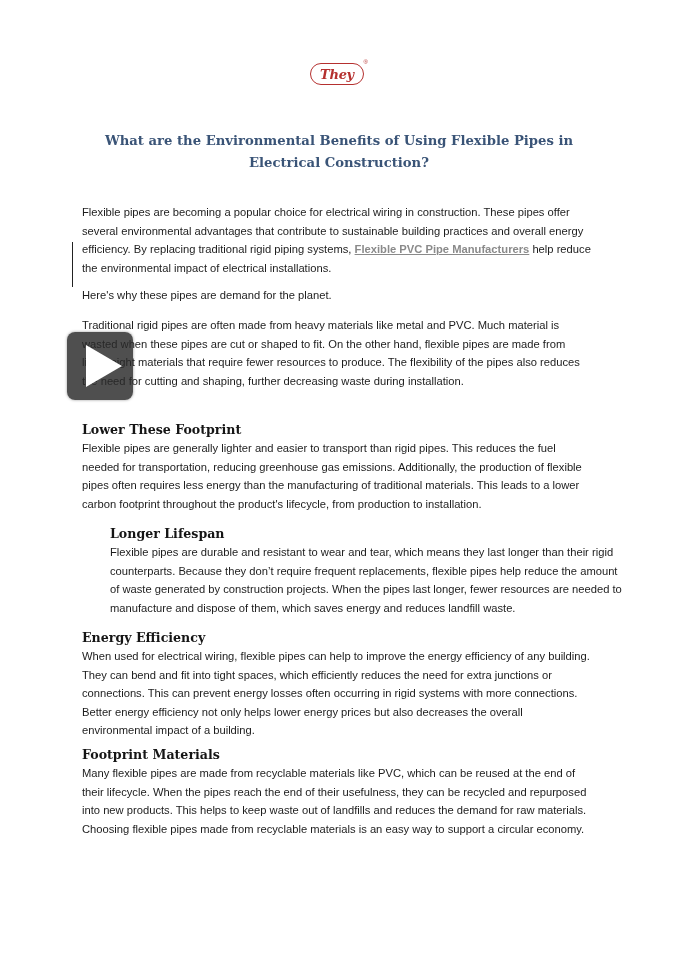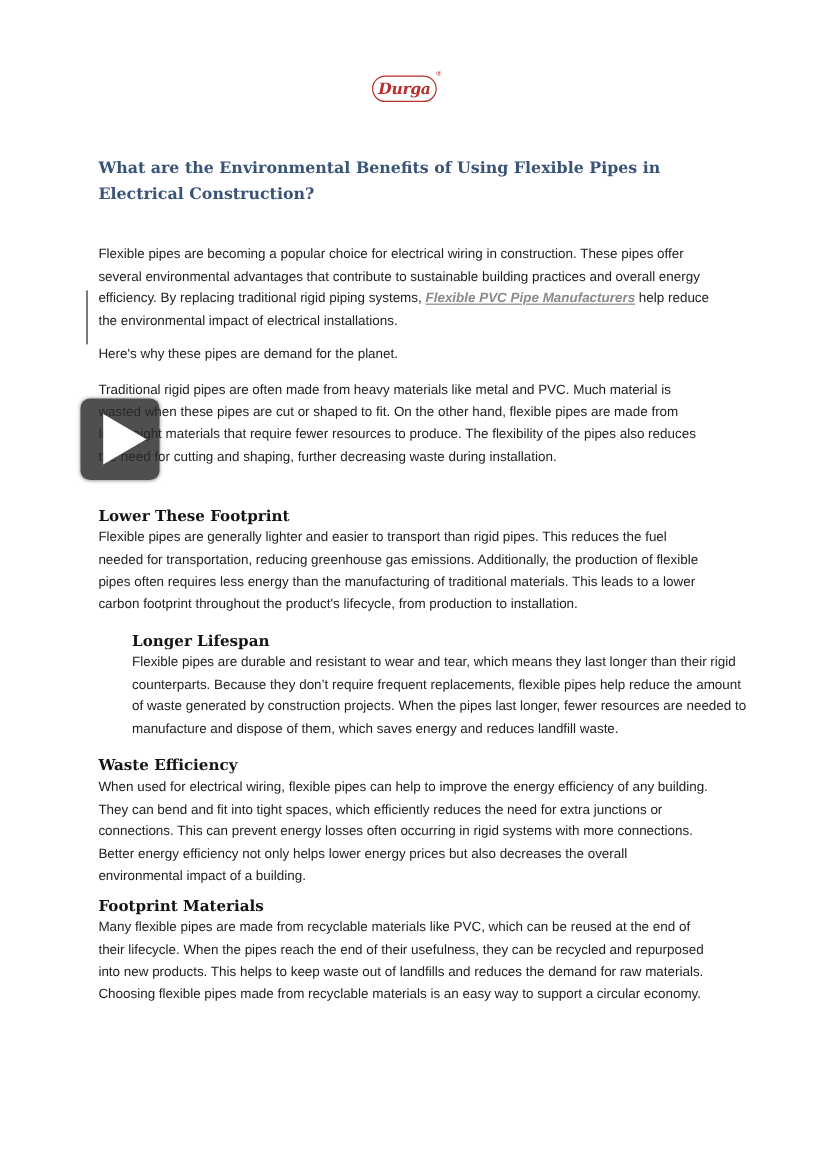--- a/index.html
+++ b/index.html
@@ -2,43 +2,43 @@
 <html><head>
   <meta charset="utf-8">
   <style>
     html, body { margin: 0; padding: 0; background: #ffffff; }
     body { width: 678px; height: 960px; position: relative; overflow: hidden; font-family: "Liberation Sans", "DejaVu Sans", sans-serif; color: #1a1a1a; }
     .logo-wrap { position: absolute; left: 0; top: 60px; width: 678px; display: flex; justify-content: center; }
     .logo { position: relative; width: 58px; height: 26px; }
     .logo-oval { position: absolute; left: 0; top: 3px; width: 54px; height: 22px; border: 1.5px solid #b5302f; border-radius: 12px; box-sizing: border-box; display: flex; align-items: center; justify-content: center; }
     .logo-text { font-family: "DejaVu Serif", serif; font-style: italic; font-weight: bold; color: #b5302f; font-size: 13px; letter-spacing: -0.3px; }
     .logo-reg { position: absolute; right: 0; top: -1px; font-size: 6px; color: #b5302f; }
-    .title { position: absolute; left: 82px; top: 130px; width: 514px; text-align: left; font-family: "DejaVu Serif", serif; font-weight: bold; font-size: 13.2px; line-height: 22px; color: #3a5477; }
+    .title { position: absolute; left: 82px; top: 130px; width: 514px; text-align: center; font-family: "DejaVu Serif", serif; font-weight: bold; font-size: 13.2px; line-height: 22px; color: #3a5477; }
     .content { position: absolute; left: 82px; width: 512px; font-size: 11.2px; line-height: 18.6px; color: #1c1c1c; }
     .p-intro { top: 203px; }
     .p-why { top: 286px; }
     .h { font-family: "DejaVu Serif", serif; font-weight: bold; font-size: 12.6px; color: #151515; line-height: 18px; margin: 0; }
     .s1 { top: 316px; }
     .s2 { top: 421px; }
     .s3 { top: 525px; margin-left: 28px; }
     .s4 { top: 629px; }
     .s5 { top: 746px; }
     .body-text { margin: 0; }
-    .link { color: #8a8a8a; text-decoration: underline; font-weight: bold; font-style: italic; }
+    .link { color: #8a8a8a; text-decoration: underline; font-weight: bold; }
     .change-bar { position: absolute; left: 72px; top: 242px; width: 1px; height: 45px; background: #222; }
     .play-overlay { position: absolute; left: 67px; top: 332px; width: 66px; height: 68px; background: rgba(40,40,40,0.82); border-radius: 8px; box-shadow: 0 0 3px rgba(0,0,0,0.4); display: flex; align-items: center; justify-content: center; }
     .play-tri { width: 0; height: 0; border-top: 21px solid transparent; border-bottom: 21px solid transparent; border-left: 36px solid #ffffff; margin-left: 8px; }
   </style>
 </head>
 <body>
 
 <div class="logo-wrap">
   <div class="logo">
     <div class="logo-oval">
-      <span class="logo-text">Durga</span>
+      <span class="logo-text">They</span>
     </div>
     <span class="logo-reg">®</span>
   </div>
 </div>
 
 <div class="title">What are the Environmental Benefits of Using Flexible Pipes in Electrical Construction?</div>
 
 <div class="change-bar"></div>
 
 <div class="content p-intro">
@@ -55,21 +55,21 @@
   <h2 class="h">Lower These Footprint</h2>
   <p class="body-text">Flexible pipes are generally lighter and easier to transport than rigid pipes. This reduces the fuel needed for transportation, reducing greenhouse gas emissions. Additionally, the production of flexible pipes often requires less energy than the manufacturing of traditional materials. This leads to a lower carbon footprint throughout the product's lifecycle, from production to installation.</p>
 </div>
 
 <div class="content s3">
   <h2 class="h">Longer Lifespan</h2>
   <p class="body-text">Flexible pipes are durable and resistant to wear and tear, which means they last longer than their rigid counterparts. Because they don’t require frequent replacements, flexible pipes help reduce the amount of waste generated by construction projects. When the pipes last longer, fewer resources are needed to manufacture and dispose of them, which saves energy and reduces landfill waste.</p>
 </div>
 
 <div class="content s4">
-  <h2 class="h">Waste Efficiency</h2>
+  <h2 class="h">Energy Efficiency</h2>
   <p class="body-text">When used for electrical wiring, flexible pipes can help to improve the energy efficiency of any building. They can bend and fit into tight spaces, which efficiently reduces the need for extra junctions or connections. This can prevent energy losses often occurring in rigid systems with more connections. Better energy efficiency not only helps lower energy prices but also decreases the overall environmental impact of a building.</p>
 </div>
 
 <div class="content s5">
   <h2 class="h">Footprint Materials</h2>
   <p class="body-text">Many flexible pipes are made from recyclable materials like PVC, which can be reused at the end of their lifecycle. When the pipes reach the end of their usefulness, they can be recycled and repurposed into new products. This helps to keep waste out of landfills and reduces the demand for raw materials. Choosing flexible pipes made from recyclable materials is an easy way to support a circular economy.</p>
 </div>
 
 <div class="play-overlay">
   <div class="play-tri"></div>

